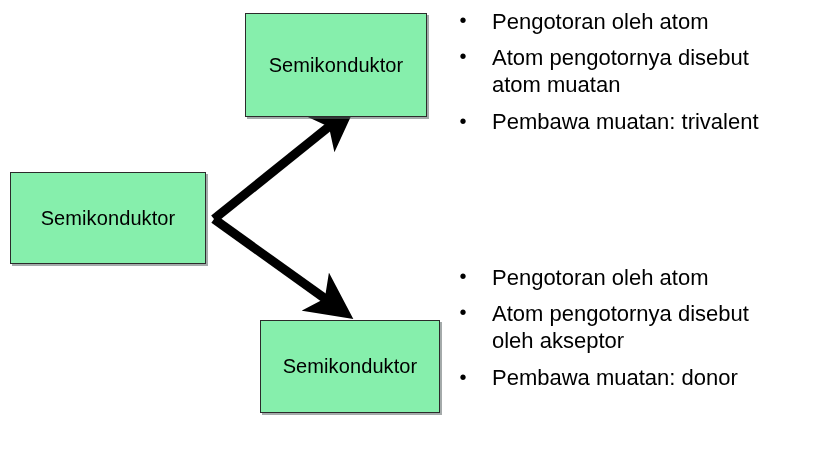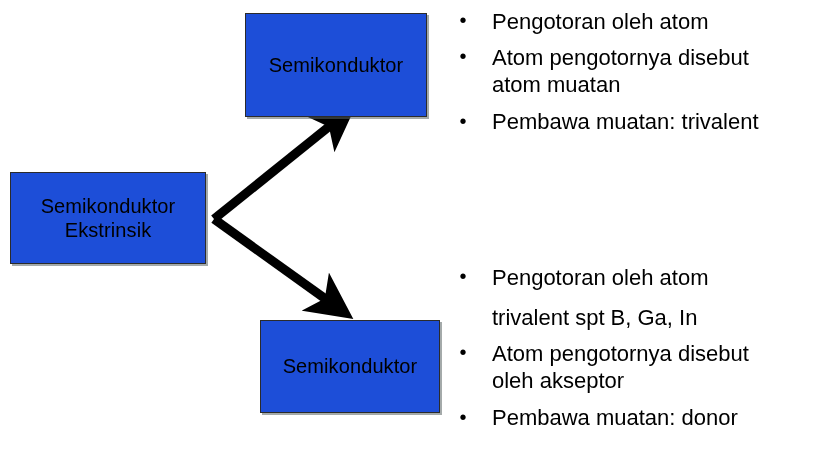--- a/index.html
+++ b/index.html
@@ -15,21 +15,21 @@
     width: 832px;
     height: 453px;
     background: #ffffff;
     overflow: hidden;
   }
 
   
   .node {
     position: absolute;
     box-sizing: border-box;
-    background: #1d4ed8;
+    background: #86efac;
     border: 1px solid #2b2b2b;
     box-shadow: 2px 2px 0 rgba(90,100,100,0.55);
     display: flex;
     align-items: center;
     justify-content: center;
     text-align: center;
     color: #000000;
     font-size: 20px;
     line-height: 1.22;
     letter-spacing: 0.1px;
@@ -90,21 +90,20 @@
         <path d="M0,0 L5.2,2.6 L0,5.2 L1.3,2.6 Z" fill="#000000"></path>
       </marker>
     </defs>
     <line x1="214" y1="219" x2="331" y2="125" stroke="#000000" stroke-width="9" marker-end="url(#ah)"></line>
     <line x1="214" y1="219" x2="327" y2="300" stroke="#000000" stroke-width="9" marker-end="url(#ah)"></line>
   </svg>
 
   <div class="node" id="node-extrinsic">
     <div>
       <span>Semikonduktor</span>
-      <span>Ekstrinsik</span>
     </div>
   </div>
 
   <div class="node" id="node-ntype">
     <div>
       <span>Semikonduktor</span>
     </div>
   </div>
 
   <div class="node" id="node-ptype">
@@ -126,21 +125,20 @@
     <div class="bullet-item single">
       <span class="bullet-marker">•</span>
       <span class="bullet-line">Pembawa muatan: trivalent</span>
     </div>
   </div>
 
   <div class="bullet-group" id="group-p">
     <div class="bullet-item loose">
       <span class="bullet-marker">•</span>
       <span class="bullet-line">Pengotoran oleh atom</span>
-      <span class="bullet-line">trivalent  spt B, Ga, In</span>
     </div>
     <div class="bullet-item tight">
       <span class="bullet-marker">•</span>
       <span class="bullet-line">Atom pengotornya disebut</span>
       <span class="bullet-line">oleh akseptor</span>
     </div>
     <div class="bullet-item single">
       <span class="bullet-marker">•</span>
       <span class="bullet-line">Pembawa muatan: donor</span>
     </div>

